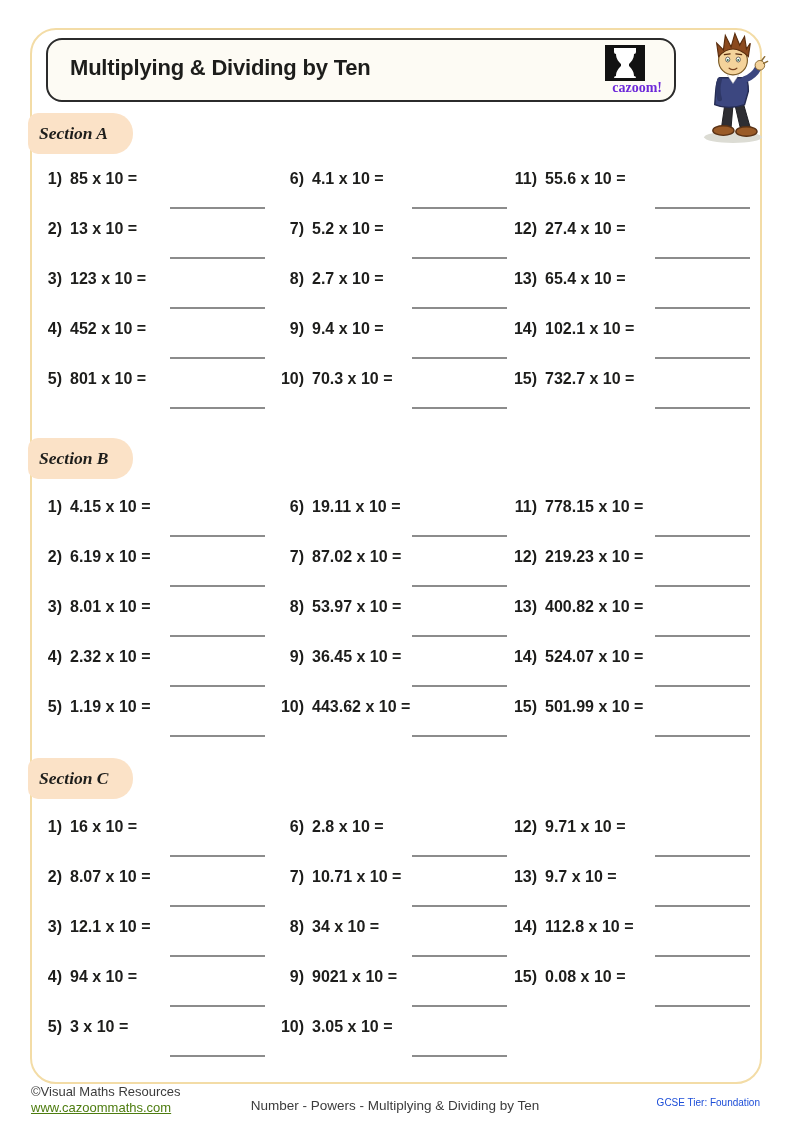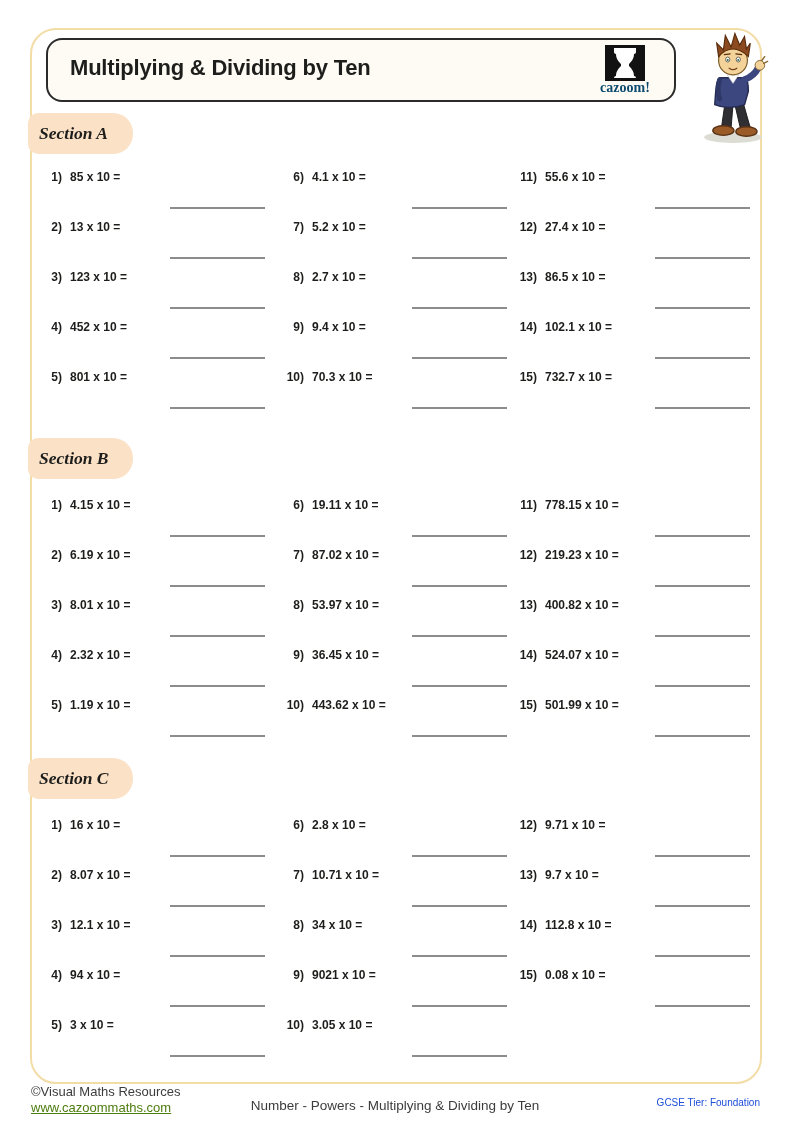--- a/index.html
+++ b/index.html
@@ -15,40 +15,40 @@
   .title-box {
     position:absolute; left:46px; top:38px; width:626px; height:60px;
     border:2px solid #2B2B2B; border-radius:16px; background:#FDFBF4;
   }
   .title-text {
     position:absolute; left:22px; top:15px; font-size:22px; font-weight:bold;
     letter-spacing:-0.2px; color:#1D1D1B;
   }
   .logo-block { position:absolute; right:12px; top:3px; width:74px; text-align:center; }
   .logo-square { width:40px; height:36px; background:#121212; margin:2px auto 0; display:flex; align-items:center; justify-content:center; }
-  .logo-word { font-family:"Liberation Serif", serif; font-weight:bold; font-size:14px; color:#0c4a6e; margin-top:-1px; }
+  .logo-word { font-family:"Liberation Serif", serif; font-weight:bold; font-size:14px; color:#6d28d9; margin-top:-1px;text-align:right; }
   .mascot { position:absolute; left:683px; top:24px; width:100px; height:120px; }
   
   .tab {
     position:absolute; left:28px; width:105px; height:41px; background:#FBE2C7;
     border-radius:10px 20px 20px 10px; display:flex; align-items:center;
     padding-left:11px; box-sizing:border-box;
     font-family:"Liberation Serif", serif; font-weight:bold; font-style:italic;
     font-size:17.5px; color:#1D1D1B;
   }
   #tab-a { top:113px; } #tab-b { top:438px; } #tab-c { top:758px; }
   
   .grid {
     position:absolute; left:30px; width:730px; height:250px;
     display:grid; grid-template-columns:242px 233px 255px;
     grid-template-rows:repeat(5, 50px); grid-auto-flow:column;
   }
   #grid-a { top:167px; } #grid-b { top:495px; } #grid-c { top:815px; }
   .prob { position:relative; height:50px; }
-  .prob-text { position:absolute; left:0; top:3px; font-size:12px; font-weight:bold; white-space:nowrap; }
+  .prob-text { position:absolute; left:0; top:3px; font-size:16px; font-weight:bold; white-space:nowrap; }
   .num { display:inline-block; min-width:32px; text-align:right; }
   .expr { margin-left:8px; }
   .ans-line { position:absolute; left:140px; bottom:8px; width:95px; height:0; border-bottom:2px solid #8C8C8C; }
   .prob:nth-child(n+11) .ans-line { left:150px; }
   
   .footer-left { position:absolute; left:31px; top:1084px; font-size:13px; color:#3C3C3C; line-height:1.25; }
   .footer-link { color:#4d7c0f; text-decoration:underline; cursor:pointer; }
   .footer-center { position:absolute; left:180px; top:1098px; width:430px; text-align:center; font-size:13.5px; color:#3C3C3C; }
   .footer-right { position:absolute; right:34px; top:1097px; font-size:10px; color:#1d4ed8; }
 </style>
@@ -139,21 +139,21 @@
       </div>
     <div class="prob">
         <span class="prob-text"><span class="num">11)</span><span class="expr">55.6 x 10 =</span></span>
         <span class="ans-line"></span>
       </div>
     <div class="prob">
         <span class="prob-text"><span class="num">12)</span><span class="expr">27.4 x 10 =</span></span>
         <span class="ans-line"></span>
       </div>
     <div class="prob">
-        <span class="prob-text"><span class="num">13)</span><span class="expr">86.5 x 10 =</span></span>
+        <span class="prob-text"><span class="num">13)</span><span class="expr">65.4 x 10 =</span></span>
         <span class="ans-line"></span>
       </div>
     <div class="prob">
         <span class="prob-text"><span class="num">14)</span><span class="expr">102.1 x 10 =</span></span>
         <span class="ans-line"></span>
       </div>
     <div class="prob">
         <span class="prob-text"><span class="num">15)</span><span class="expr">732.7 x 10 =</span></span>
         <span class="ans-line"></span>
       </div>

